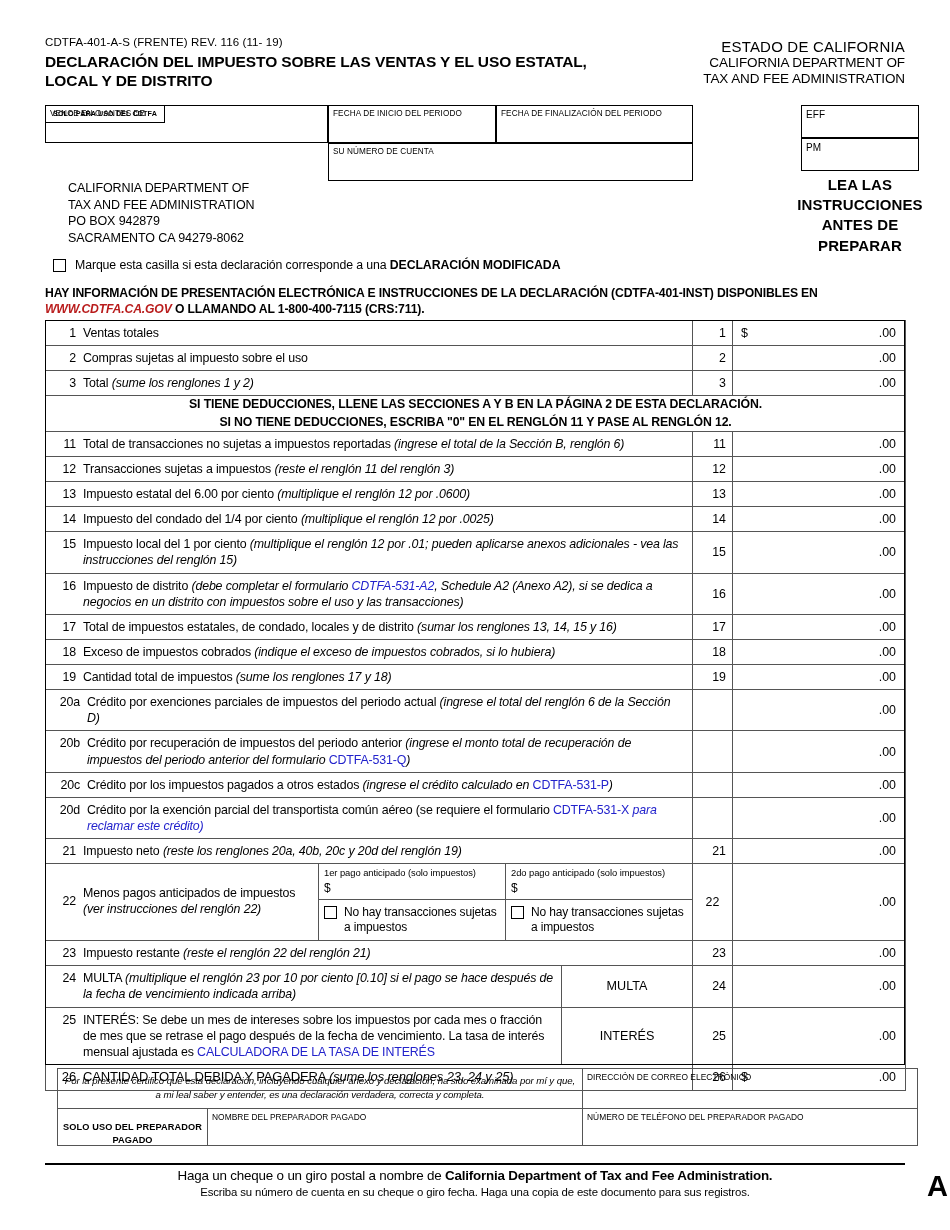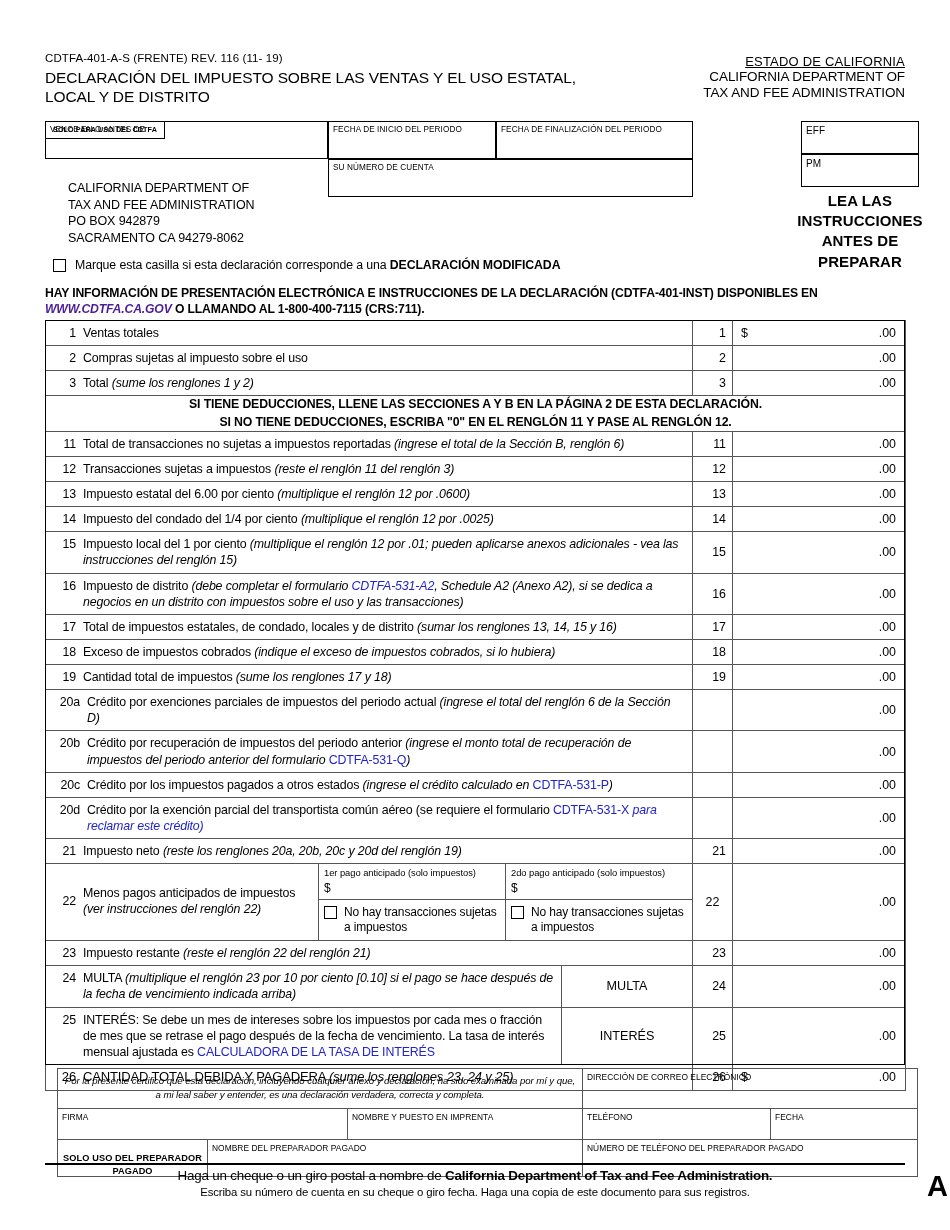--- a/index.html
+++ b/index.html
@@ -2,29 +2,29 @@
 <html><head>
 <meta charset="utf-8">
 <style>
   html,body{margin:0;padding:0;background:#ffffff;}
   body{
     width:950px;height:1230px;
     font-family:"Liberation Sans", sans-serif;
     color:#000;
     -webkit-font-smoothing:antialiased;
   }
-  .page{position:relative;width:950px;height:1230px;box-sizing:border-box;padding:16px 45px;}
+  .page{position:relative;width:950px;height:1230px;box-sizing:border-box;padding:0 45px;}
 
   
   .hdr{display:flex;justify-content:space-between;align-items:flex-start;padding-top:36px;}
   .hdr-left{width:560px;}
   .form-no{font-size:11.5px;letter-spacing:.1px;}
-  .form-title{font-size:15.5px;font-weight:normal;line-height:1.25;margin-top:4px;letter-spacing:-.1px;}
+  .form-title{font-size:15.5px;font-weight:bold;line-height:1.25;margin-top:4px;letter-spacing:-.1px;}
   .hdr-right{text-align:right;padding-top:2px;}
-  .state-of{font-size:13px;letter-spacing:.2px;text-decoration:underline;}
+  .state-of{font-size:15px;letter-spacing:.2px;}
   .dept{font-size:13.5px;line-height:1.2;letter-spacing:-.1px;}
 
   
   .topwrap{position:relative;margin-top:14px;height:78px;}
   .bx{position:absolute;border:1.3px solid #000;box-sizing:border-box;}
   .bxlab{font-size:8.2px;padding:3px 0 0 4px;letter-spacing:.1px;white-space:nowrap;}
   .b-due{left:0;top:0;width:283px;height:38px;}
   .b-pstart{left:283px;top:0;width:168px;height:38px;}
   .b-pend{left:451px;top:0;width:197px;height:38px;}
   .b-acct{left:283px;top:38px;width:365px;height:38px;}
@@ -40,21 +40,21 @@
   .addr{position:absolute;left:68px;top:180px;font-size:12.5px;line-height:1.32;letter-spacing:-.1px;}
 
   
   .amend{position:absolute;left:53px;top:258px;display:flex;align-items:center;}
   .cbx{width:13px;height:13px;border:1.6px solid #000;box-sizing:border-box;display:inline-block;background:#fff;}
   .amend-txt{font-size:12.3px;margin-left:9px;letter-spacing:-.1px;}
   .amend-txt b{font-weight:bold;}
 
   
   .efile{position:absolute;left:45px;top:285px;width:860px;font-size:12.2px;font-weight:bold;line-height:1.35;letter-spacing:-.15px;}
-  .efile .lnk{color:#4c1d95;font-style:italic;}
+  .efile .lnk{color:#b91c1c;font-style:italic;}
 
   
   table.main{position:absolute;left:45px;top:320px;width:860px;border-collapse:collapse;table-layout:fixed;}
   table.main td{border:1px solid #555;padding:0;vertical-align:middle;background:#fff;}
   .outerbox{position:absolute;left:45px;top:320px;width:860px;height:745px;border:1.6px solid #000;box-sizing:border-box;pointer-events:none;}
 
   .c-desc{}
   .c-num{width:40px;text-align:right;padding-right:6px !important;font-size:12.4px;}
   .c-amt{width:173px;text-align:right;padding-right:9px !important;font-size:12.4px;position:relative;}
   .c-amt .dollar{position:absolute;left:8px;top:50%;transform:translateY(-50%);font-size:12.5px;}
@@ -343,21 +343,21 @@
             </div>
         </td>
         <td class="c-num"></td>
         <td class="c-amt"><span>.00</span></td>
       </tr>
 
       <tr>
         <td class="c-desc">
           <div class="rowtxt">
               <span class="rnum">21</span>
-              <span class="rbody"><span>Impuesto neto </span><em>(reste los renglones 20a, 20b, 20c y 20d del renglón 19)</em></span>
+              <span class="rbody"><span>Impuesto neto </span><em>(reste los renglones 20a, 40b, 20c y 20d del renglón 19)</em></span>
             </div>
         </td>
         <td class="c-num">21</td>
         <td class="c-amt"><span>.00</span></td>
       </tr>
 
       <tr class="r22">
         <td class="c-desc" style="padding:0">
           <div style="display:flex;">
             <div style="width:272px;box-sizing:border-box;">
@@ -466,38 +466,20 @@
           <td>
             <div class="certtxt">Por la presente certifico que esta declaración, incluyendo cualquier anexo y declaración, ha sido examinada por mí y que, a mi leal saber y entender, es una declaración verdadera, correcta y completa.</div>
           </td>
           <td colspan="2">
             <span class="flab">DIRECCIÓN DE CORREO ELECTRÓNICO</span>
           </td>
         </tr>
         <tr>
           <td style="padding:0">
             <div style="display:flex;">
-              <div style="width:290px;border-right:1px solid #555;box-sizing:border-box;" class="fcell">
-                <span class="flab">FIRMA</span>
-              </div>
-              <div style="flex:1" class="fcell">
-                <span class="flab">NOMBRE Y PUESTO EN IMPRENTA</span>
-              </div>
-            </div>
-          </td>
-          <td class="fcell">
-            <span class="flab">TELÉFONO</span>
-          </td>
-          <td class="fcell">
-            <span class="flab">FECHA</span>
-          </td>
-        </tr>
-        <tr>
-          <td style="padding:0">
-            <div style="display:flex;">
               <div style="width:150px;border-right:1px solid #555;box-sizing:border-box;height:36px;" class="prep-lab">SOLO USO DEL PREPARADOR PAGADO</div>
               <div style="flex:1;height:36px;">
                 <span class="flab">NOMBRE DEL PREPARADOR PAGADO</span>
               </div>
             </div>
           </td>
           <td colspan="2" style="height:36px">
             <span class="flab">NÚMERO DE TELÉFONO DEL PREPARADOR PAGADO</span>
           </td>
         </tr>

